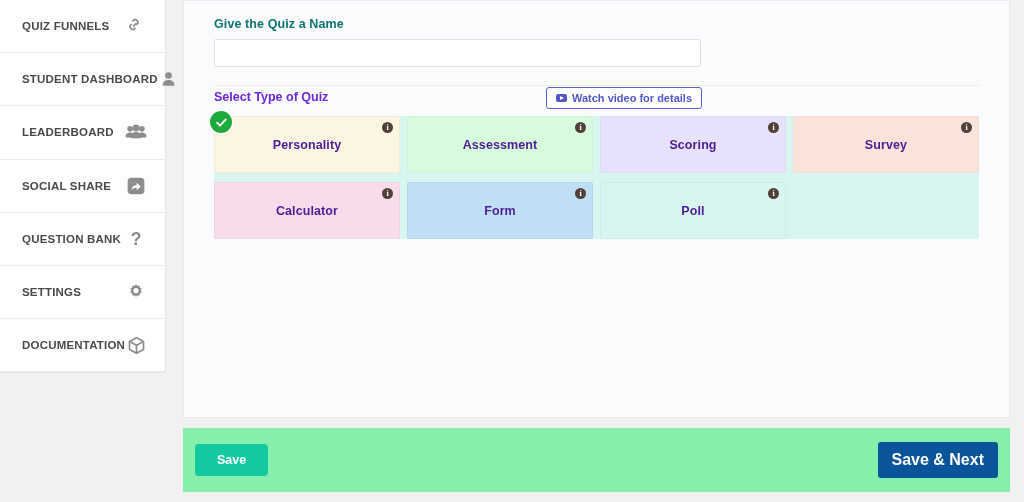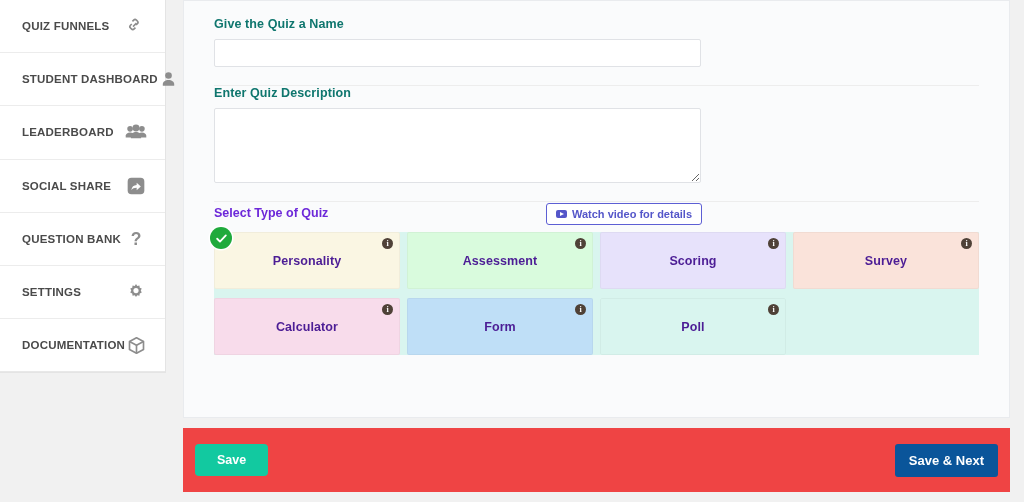--- a/index.html
+++ b/index.html
@@ -233,21 +233,21 @@
     align-items: center;
     justify-content: center;
     box-shadow: 0 0 0 1.5px #ffffff;
   }
   .check-badge svg { display: block; }
 
   
   .footer-bar {
     margin-top: 10px;
     height: 64px;
-    background: #ef4444;
+    background: #86efac;
     display: flex;
     align-items: center;
     justify-content: space-between;
     padding: 4px 12px;
   }
 
   .btn-save {
     background: #12c9a0;
     color: #ffffff;
     border: none;
@@ -258,21 +258,21 @@
     padding: 9px 22px;
     cursor: pointer;
   }
 
   .btn-save-next {
     background: #0a559a;
     color: #ffffff;
     border: none;
     border-radius: 3px;
     font-family: inherit;
-    font-size: 13px;
+    font-size: 16px;
     font-weight: bold;
     padding: 9px 14px;
     cursor: pointer;
   }
 </style>
 </head>
 <body>
 
 <div class="app">
 
@@ -359,24 +359,20 @@
 
   <main class="main">
 
     <section class="content-card">
 
       <div class="field-block divider">
         <div class="field-label">Give the Quiz a Name</div>
         <input class="text-input" type="text" placeholder="" style="">
       </div>
 
-      <div class="field-block divider">
-        <div class="field-label">Enter Quiz Description</div>
-        <textarea class="text-area" placeholder="" style=""></textarea>
-      </div>
 
       <div class="select-head">
         <span class="select-title">Select Type of Quiz</span>
         <button class="watch-btn">
           <span class="video-icon"></span>
           <span>Watch video for details</span>
         </button>
       </div>
 
       <div class="card-grid" style="background: rgb(217, 245, 239);">

